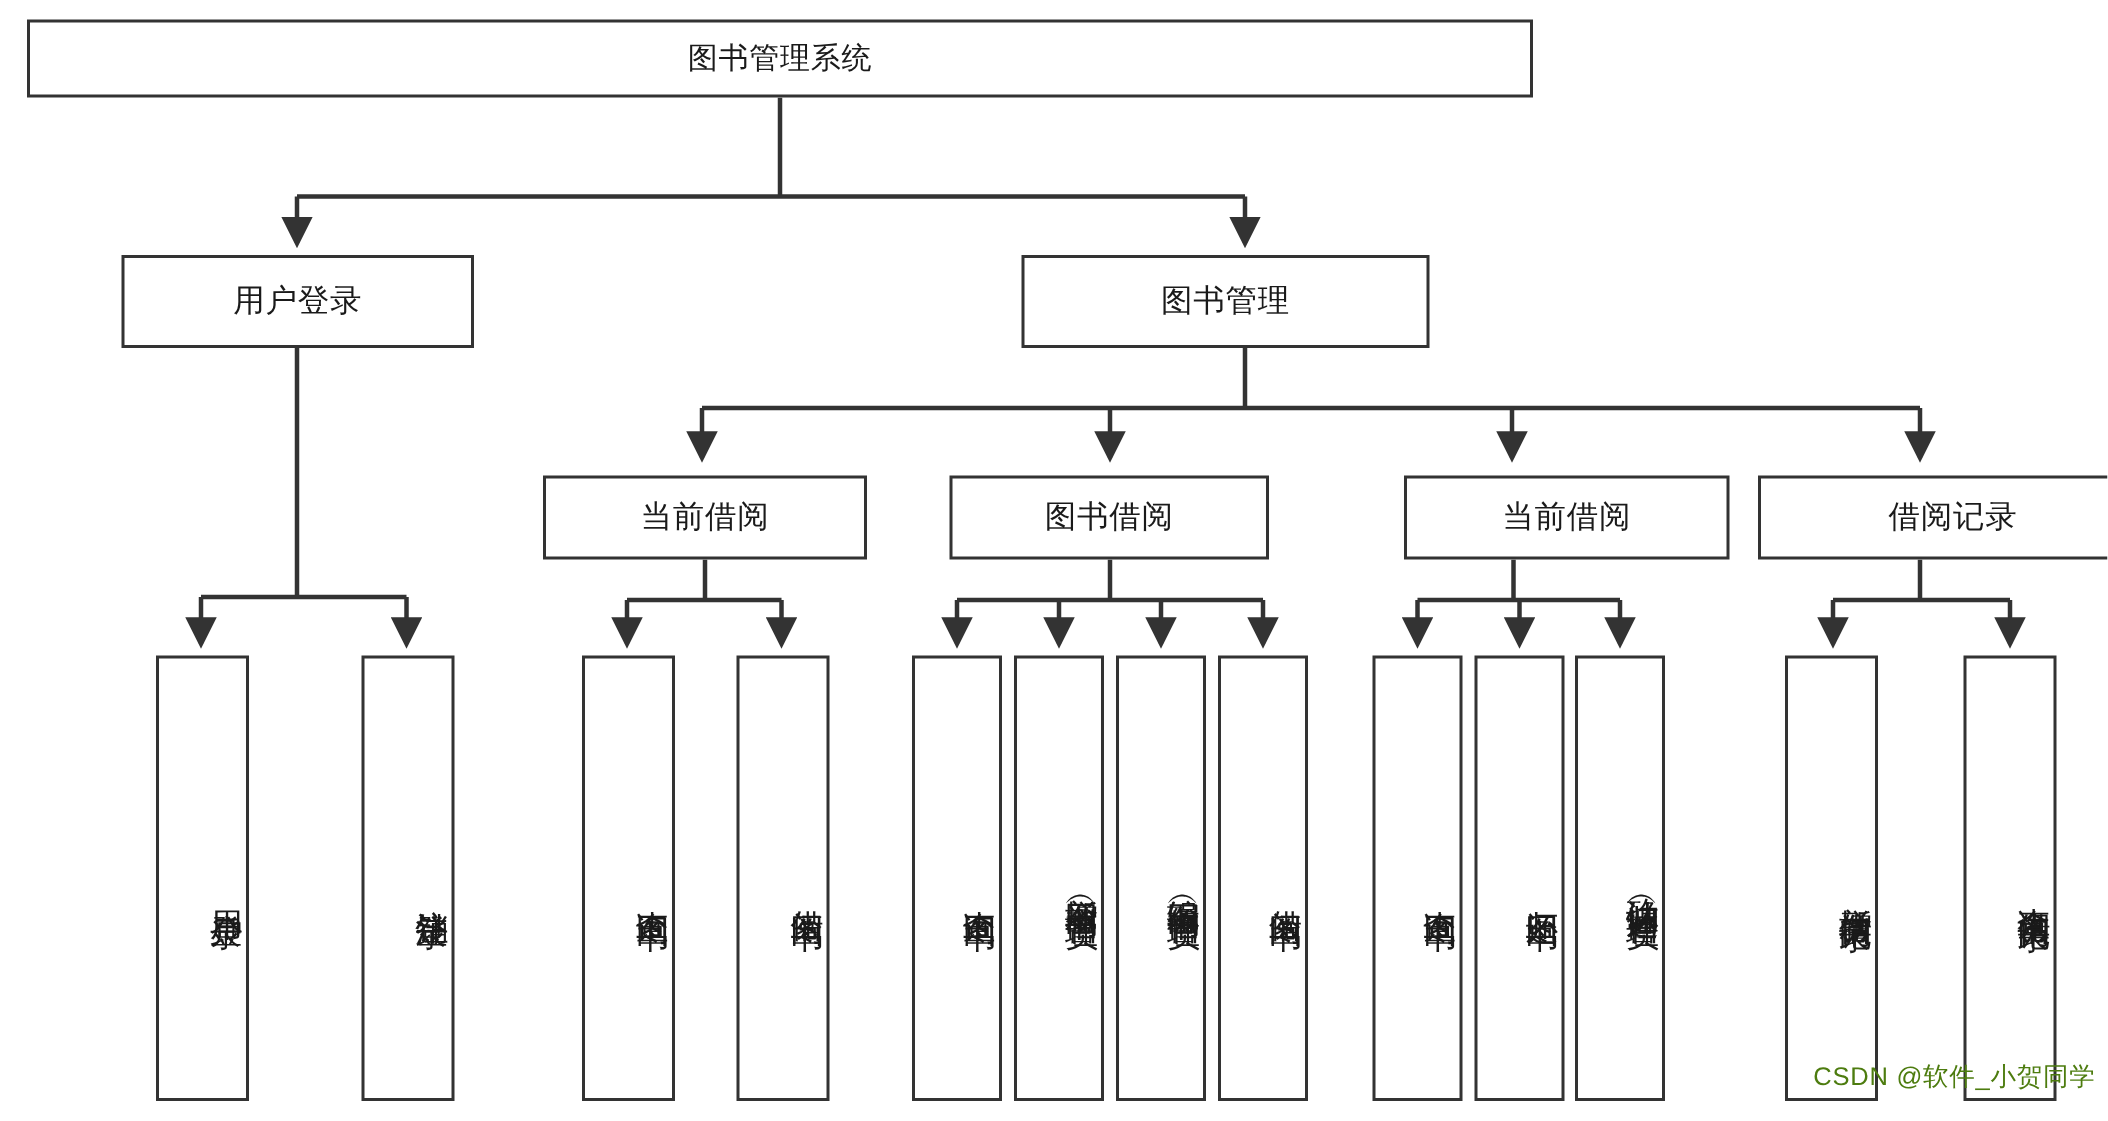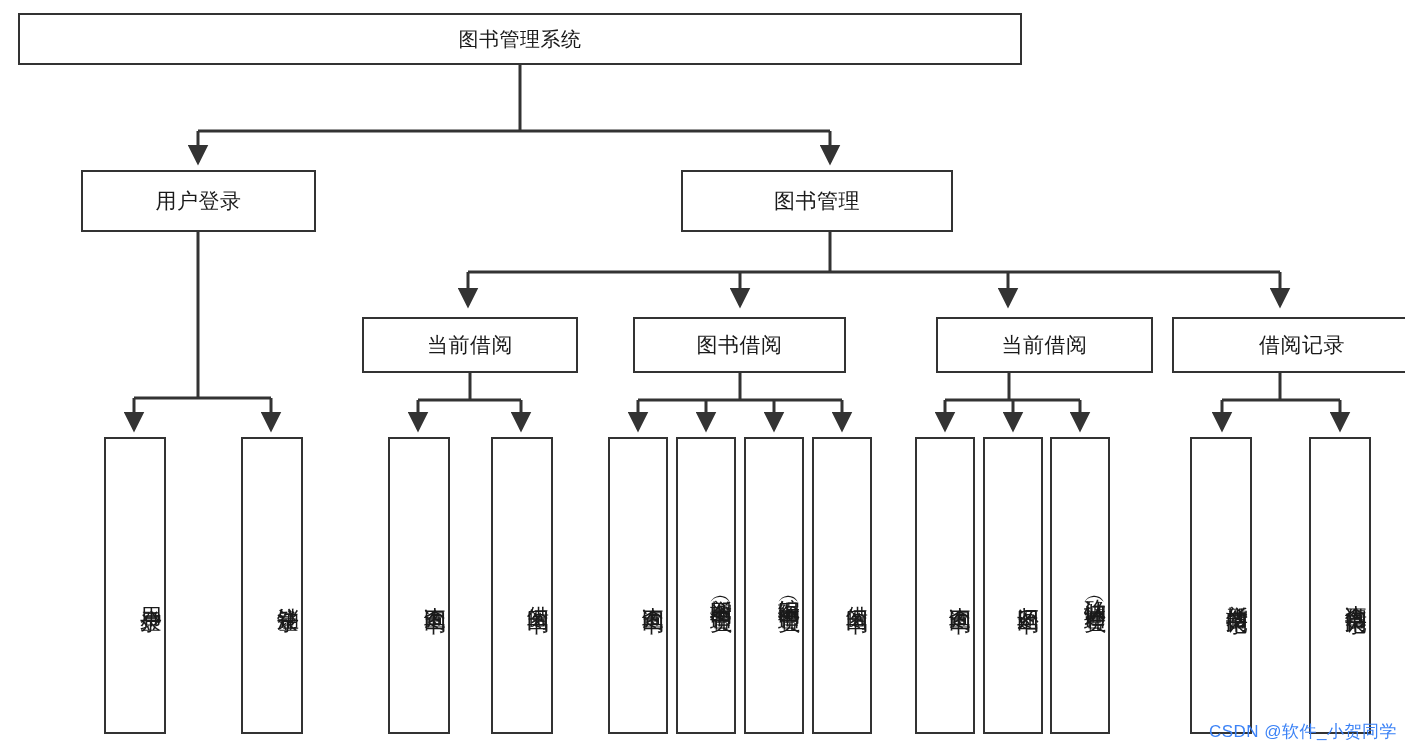--- a/index.html
+++ b/index.html
@@ -56,23 +56,23 @@
     font-size: 22px;
     line-height: 1.22;
     letter-spacing: 2px;
   }
   .node-v.long {
     padding-top: 8px;
   }
   .watermark {
     position: absolute;
     right: 8px;
-    bottom: 4px;
+    bottom: 18px;
     font-size: 17px;
-    color: #3b82f6;
+    color: #4d7c0f;
     letter-spacing: 0.5px;
     z-index: 5;
     white-space: nowrap;
     user-select: none;
   }
 </style>
 </head>
 <body>
 
 <div id="diagram-root">

